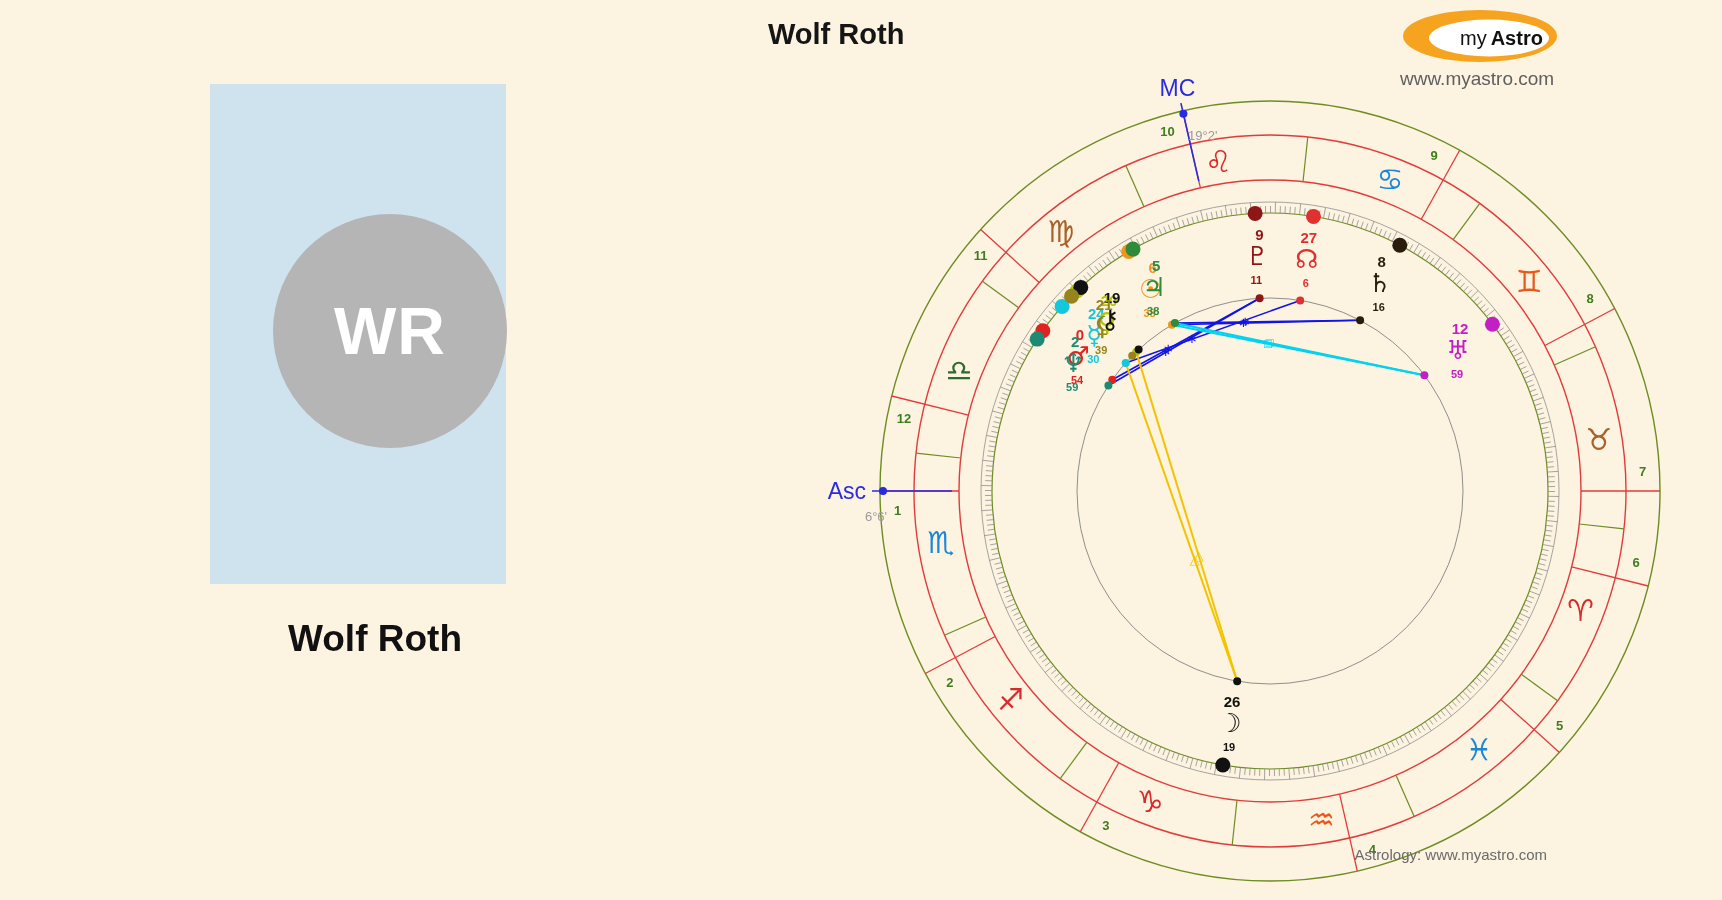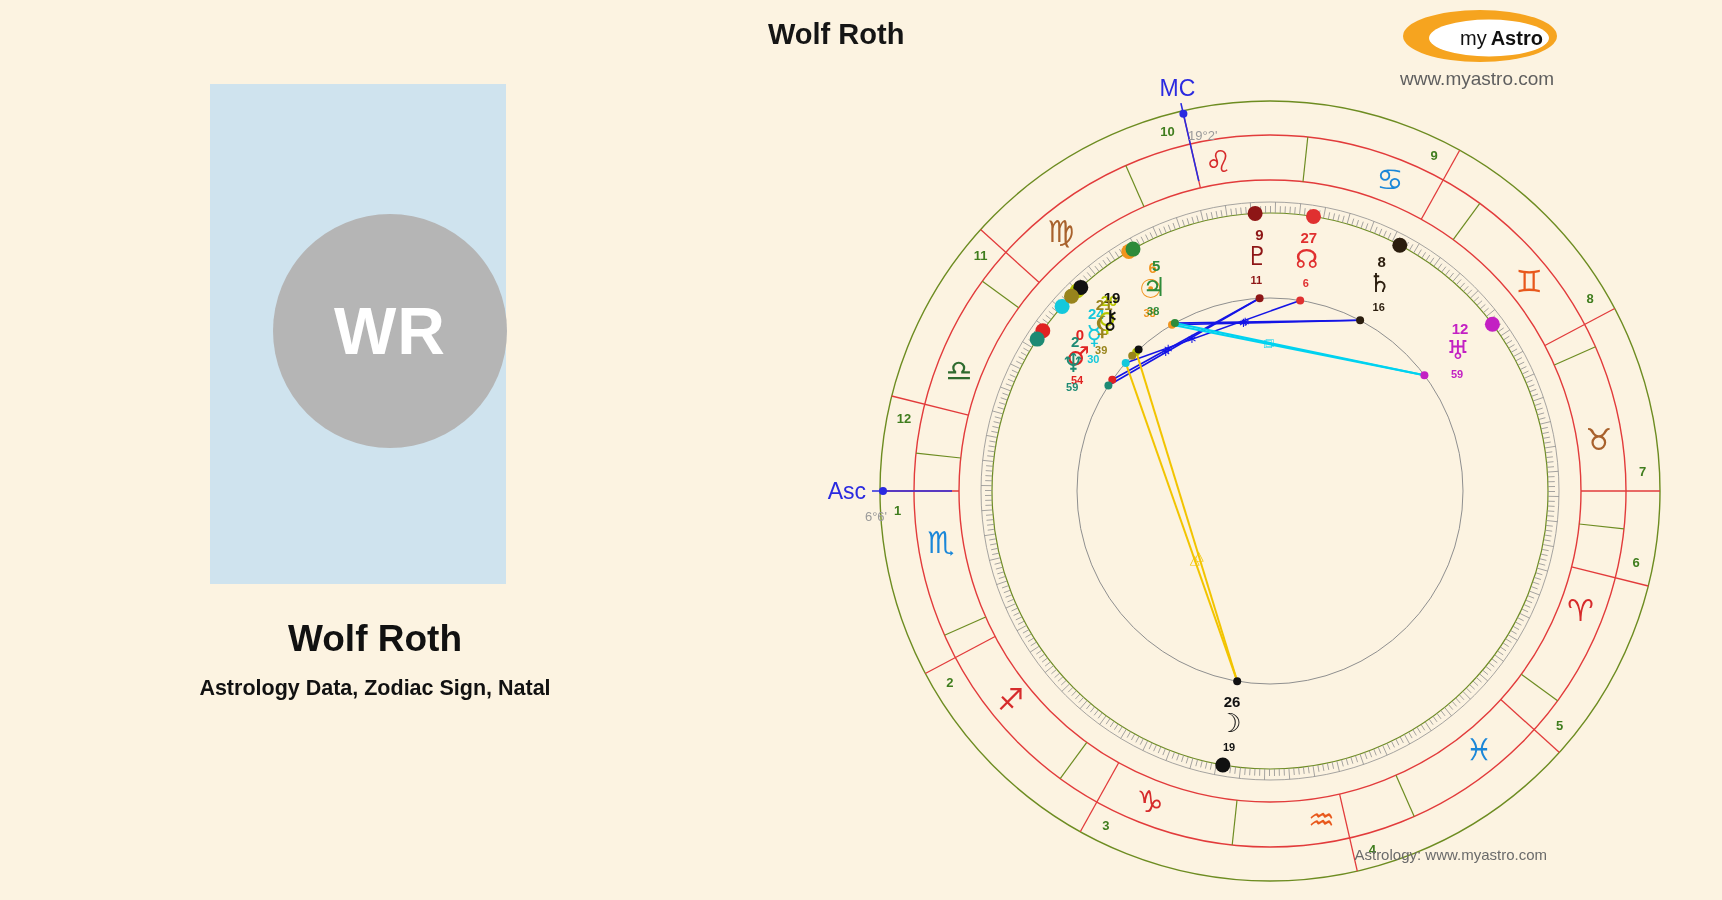--- a/index.html
+++ b/index.html
@@ -27,21 +27,20 @@
 <body style="background: rgb(252, 243, 225);">
 
 <div class="profile-card" style="background: rgb(207, 227, 238);">
   <div class="profile-circle" style="background: rgb(181, 181, 181);">
     <span class="profile-initials">WR</span>
   </div>
 </div>
 
 <div class="person-block">
   <div class="person-name">Wolf Roth</div>
-  <div class="person-subtitle">Astrology Data, Zodiac Sign, Natal</div>
 </div>
 
 <div class="page-title">Wolf Roth</div>
 
 <div class="logo">
   <svg width="160" height="58" viewBox="0 0 160 58">
     <ellipse id="logo-ellipse" cx="80" cy="28" rx="77" ry="26" fill="#f6a41f"></ellipse>
     <ellipse cx="89" cy="30" rx="60" ry="18.5" fill="#ffffff"></ellipse>
     <text x="60" y="37" font-size="20" fill="#111" font-family="Liberation Sans, sans-serif"><tspan id="logo-my">my</tspan><tspan id="logo-astro" dx="4" font-weight="bold">Astro</tspan></text>
   </svg>

